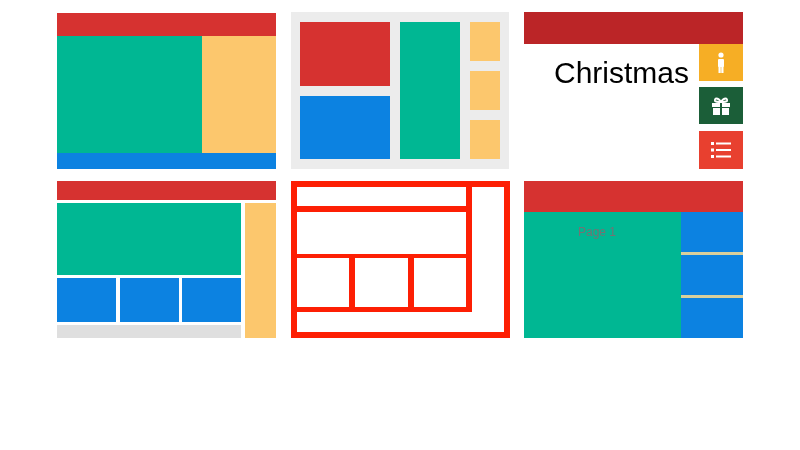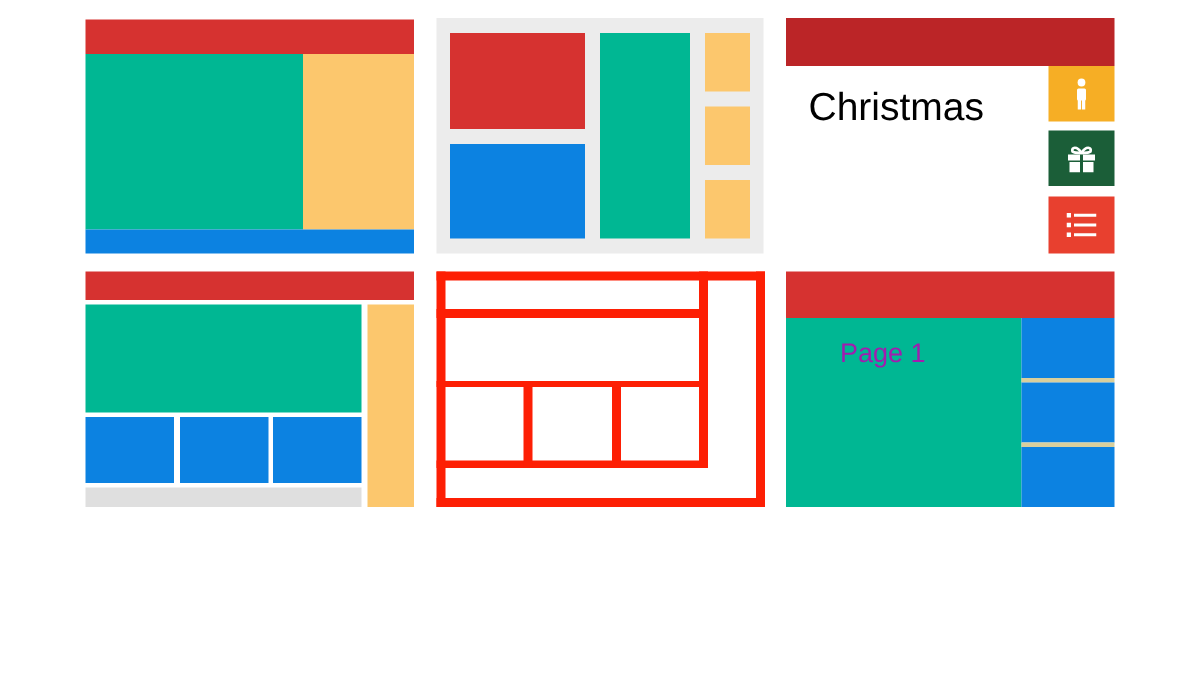--- a/index.html
+++ b/index.html
@@ -31,21 +31,21 @@
   <div class="abs red" style="left:9px;top:10px;width:90px;height:64px;"></div>
   <div class="abs blue" style="left:9px;top:84px;width:90px;height:63px;"></div>
   <div class="abs green" style="left:109px;top:10px;width:60px;height:137px;"></div>
   <div class="abs yellow" style="left:179px;top:10px;width:30px;height:39px;"></div>
   <div class="abs yellow" style="left:179px;top:59px;width:30px;height:39px;"></div>
   <div class="abs yellow" style="left:179px;top:108px;width:30px;height:39px;"></div>
 </div>
 
 <div class="tile" style="left:524px;top:12px;width:219px;height:157px;">
   <div class="abs darkred" style="left:0;top:0;width:219px;height:32px;"></div>
-  <div class="txt" style="left:15px;top:44px;font-size:26px;">Christmas</div>
+  <div class="txt" style="left:30px;top:44px;font-size:30px;">Christmas</div>
   <div class="icon-box" style="left:175px;top:32px;width:44px;height:37px;background:#f6ae25;">
     <svg width="10" height="22" viewBox="0 0 10 22">
       <circle cx="5" cy="3" r="2.6" fill="#fff"></circle>
       <rect x="2" y="7" width="6" height="8" rx="1" fill="#fff"></rect>
       <rect x="2.5" y="14" width="2.2" height="7" fill="#fff"></rect>
       <rect x="5.3" y="14" width="2.2" height="7" fill="#fff"></rect>
     </svg>
   </div>
   <div class="icon-box" style="left:175px;top:75px;width:44px;height:37px;background:#1b5e38;">
     <svg width="20" height="18" viewBox="0 0 20 18">
@@ -88,19 +88,19 @@
   <div class="line" style="left:0;top:25px;width:181px;height:6px;"></div>
   <div class="line" style="left:0;top:73px;width:181px;height:4px;"></div>
   <div class="line" style="left:0;top:126px;width:181px;height:5px;"></div>
   <div class="line" style="left:58px;top:73px;width:6px;height:58px;"></div>
   <div class="line" style="left:117px;top:73px;width:6px;height:58px;"></div>
 </div>
 
 <div class="tile" style="left:524px;top:181px;width:219px;height:157px;">
   <div class="abs red" style="left:0;top:0;width:219px;height:31px;"></div>
   <div class="abs green" style="left:0;top:31px;width:157px;height:126px;"></div>
-  <div class="txt" style="left:36px;top:44px;font-size:18px;color:#a21caf;">Page 1</div>
+  <div class="txt" style="left:54px;top:44px;font-size:12px;color:#737373;">Page 1</div>
   <div class="abs blue" style="left:157px;top:31px;width:62px;height:40px;"></div>
   <div class="abs" style="left:157px;top:71px;width:62px;height:3px;background:#d9cf9c;"></div>
   <div class="abs blue" style="left:157px;top:74px;width:62px;height:40px;"></div>
   <div class="abs" style="left:157px;top:114px;width:62px;height:3px;background:#d9cf9c;"></div>
   <div class="abs blue" style="left:157px;top:117px;width:62px;height:40px;"></div>
 </div>
 
 </body></html>

